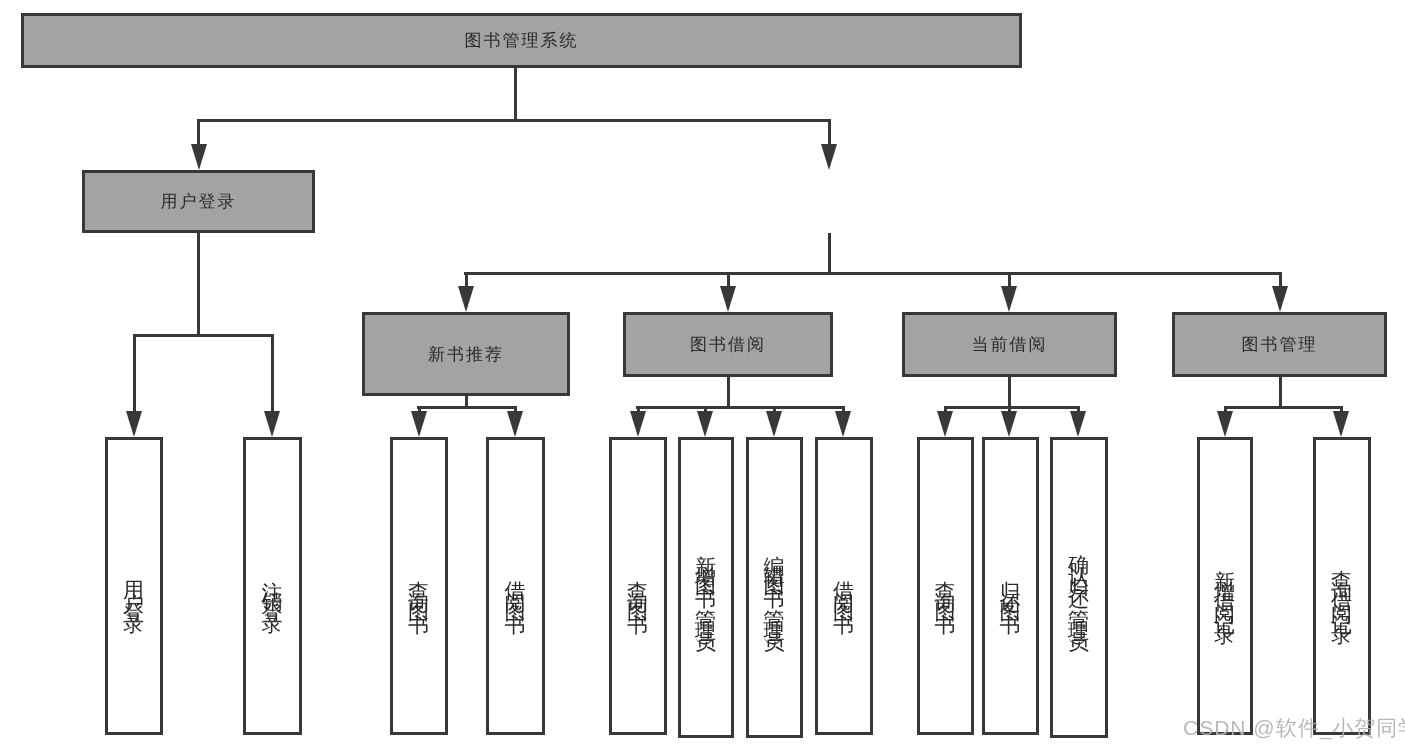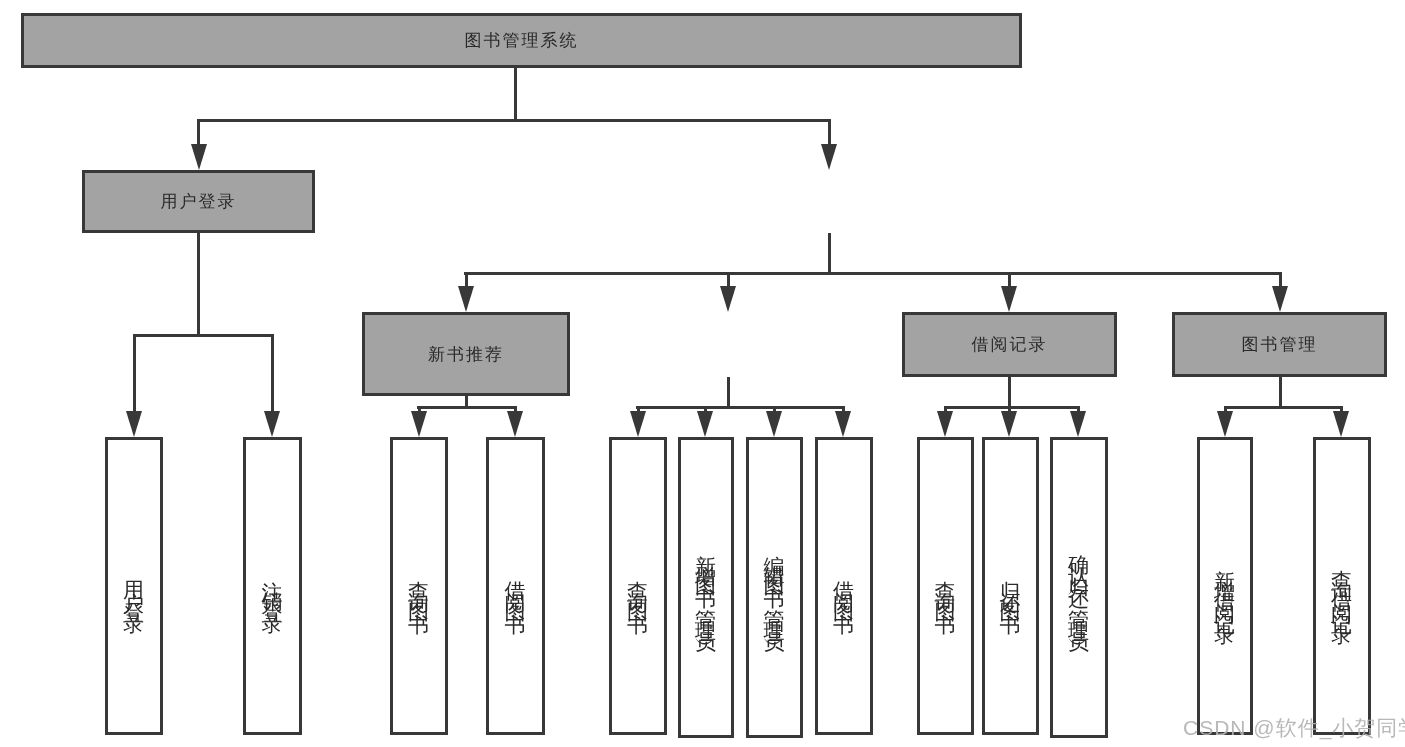--- a/index.html
+++ b/index.html
@@ -94,22 +94,23 @@
   <div class="v" style="left:1340px;top:406px;height:10px;"></div>
   <div class="arrow" style="left:1333px;top:411px;"></div>
 
   <div class="node" style="left:21px;top:13px;width:1001px;height:55px;">图书管理系统</div>
 
   <div class="node" style="left:82px;top:170px;width:233px;height:63px;">用户登录</div>
 
 
   <div class="node" style="left:362px;top:312px;width:208px;height:84px;">新书推荐</div>
 
+  <div class="node" style="left:623px;top:312px;width:210px;height:65px;">图书借阅</div>
 
-  <div class="node" style="left:902px;top:312px;width:215px;height:65px;">借阅记录</div>
+  <div class="node" style="left:902px;top:312px;width:215px;height:65px;">当前借阅</div>
 
   <div class="node" style="left:1172px;top:312px;width:215px;height:65px;">图书管理</div>
 
   <div class="leaf" style="left:105px;top:437px;width:58px;height:298px;">用户登录</div>
 
   <div class="leaf" style="left:243px;top:437px;width:59px;height:298px;">注销登录</div>
 
   <div class="leaf" style="left:390px;top:437px;width:58px;height:298px;">查询图书</div>
 
   <div class="leaf" style="left:486px;top:437px;width:59px;height:298px;">借阅图书</div>

